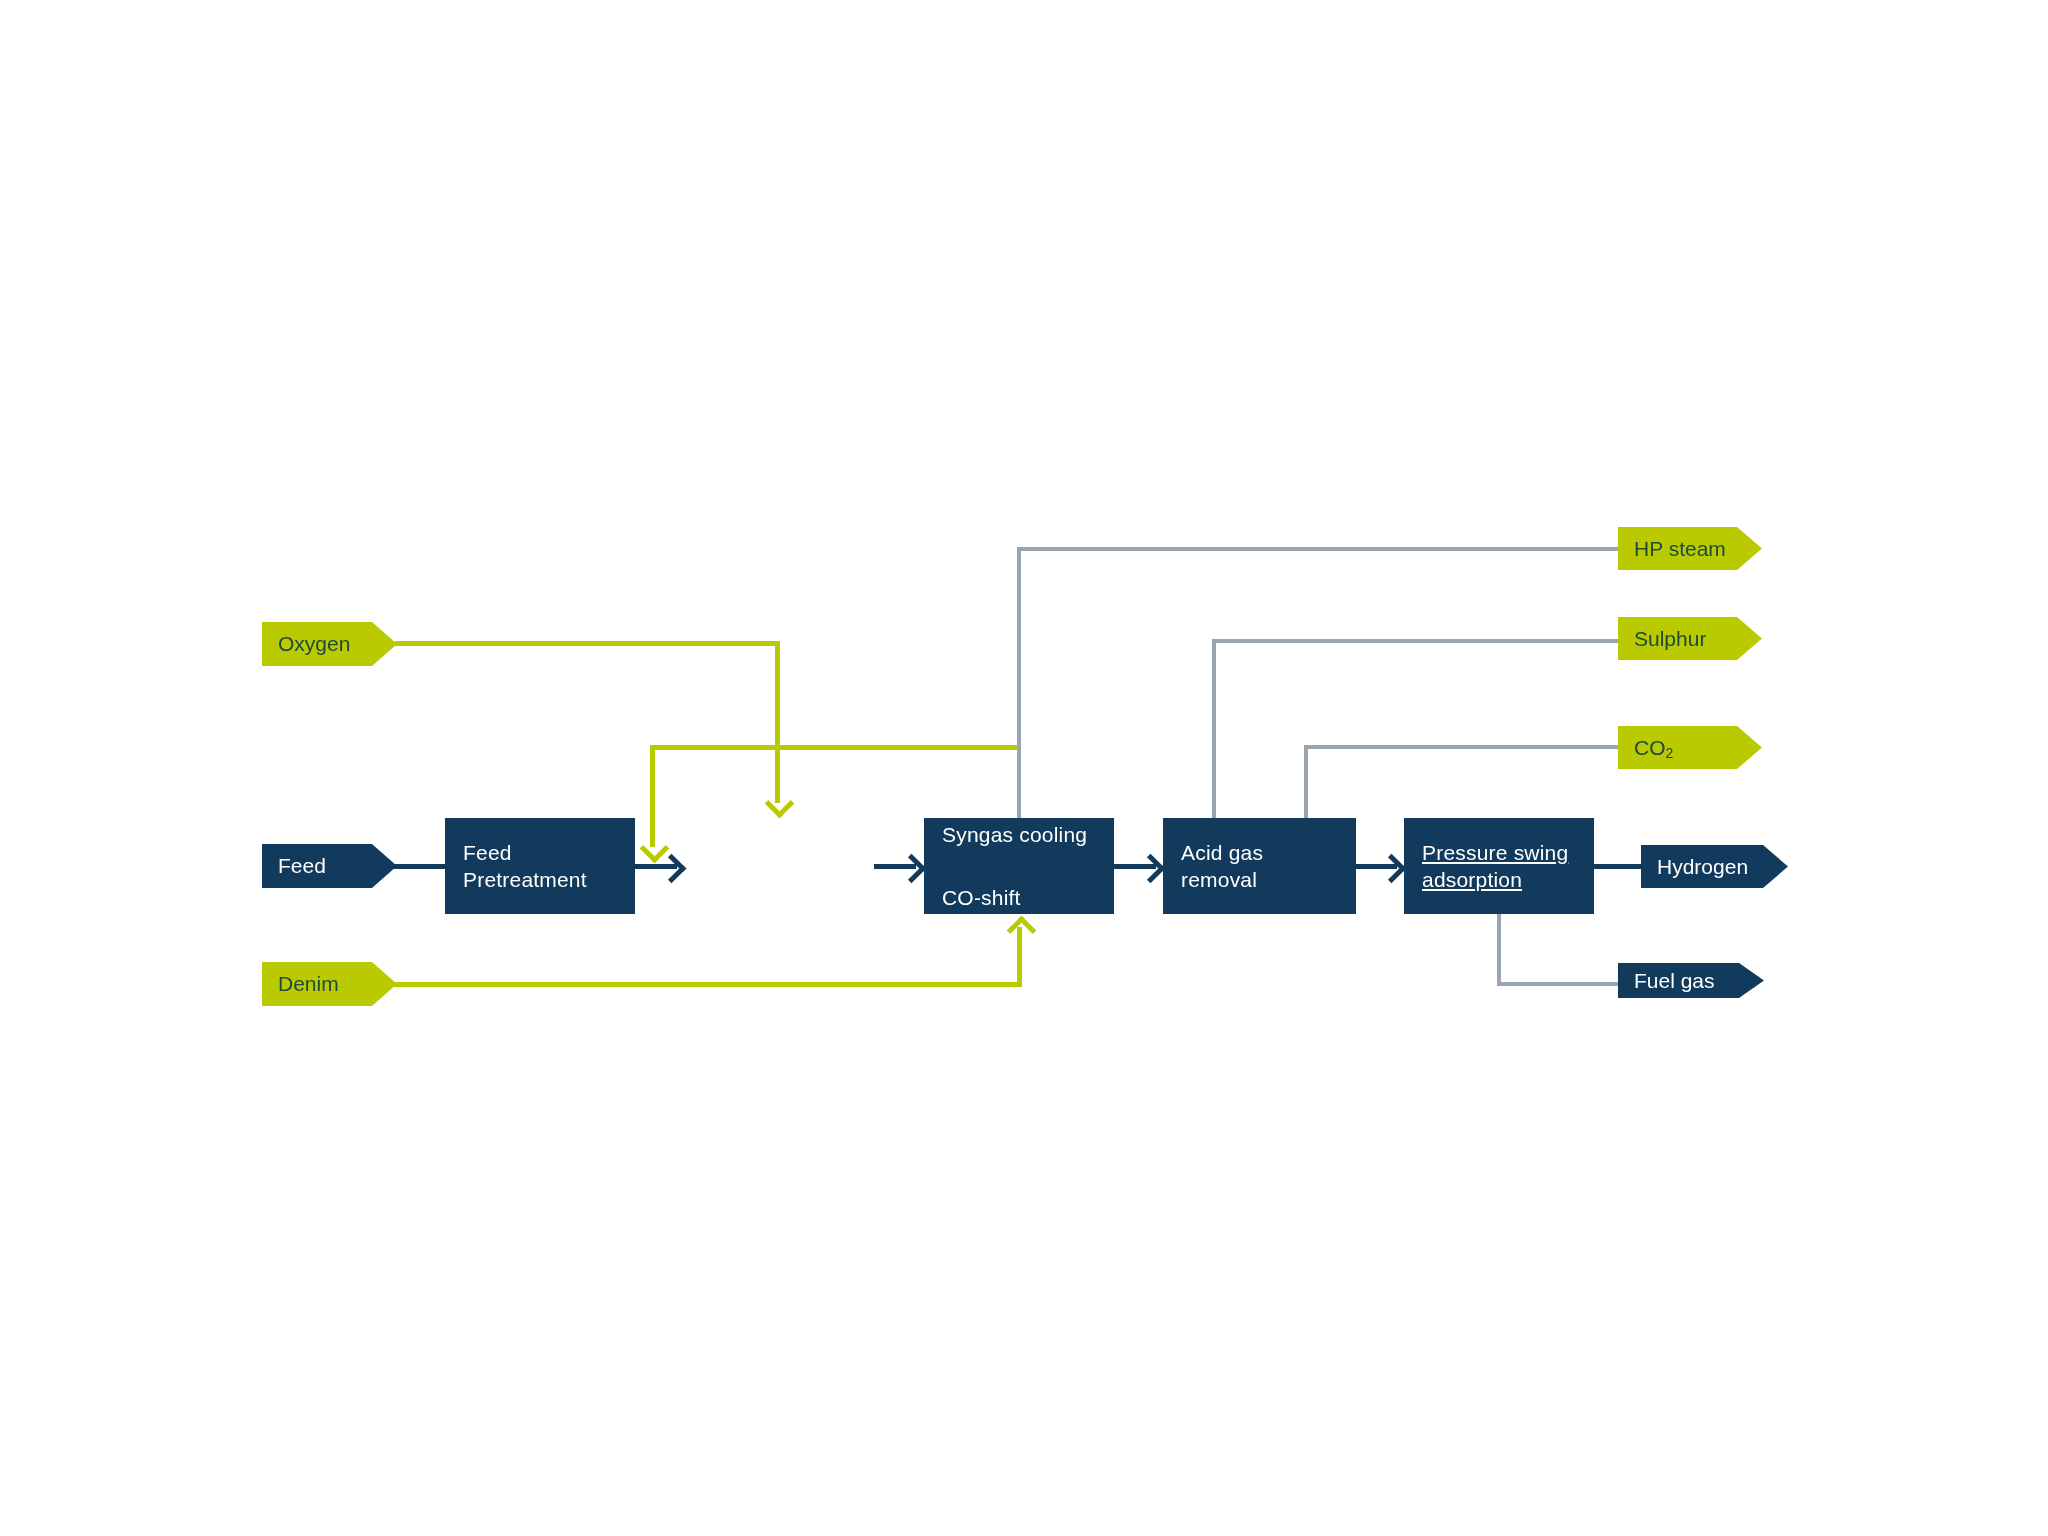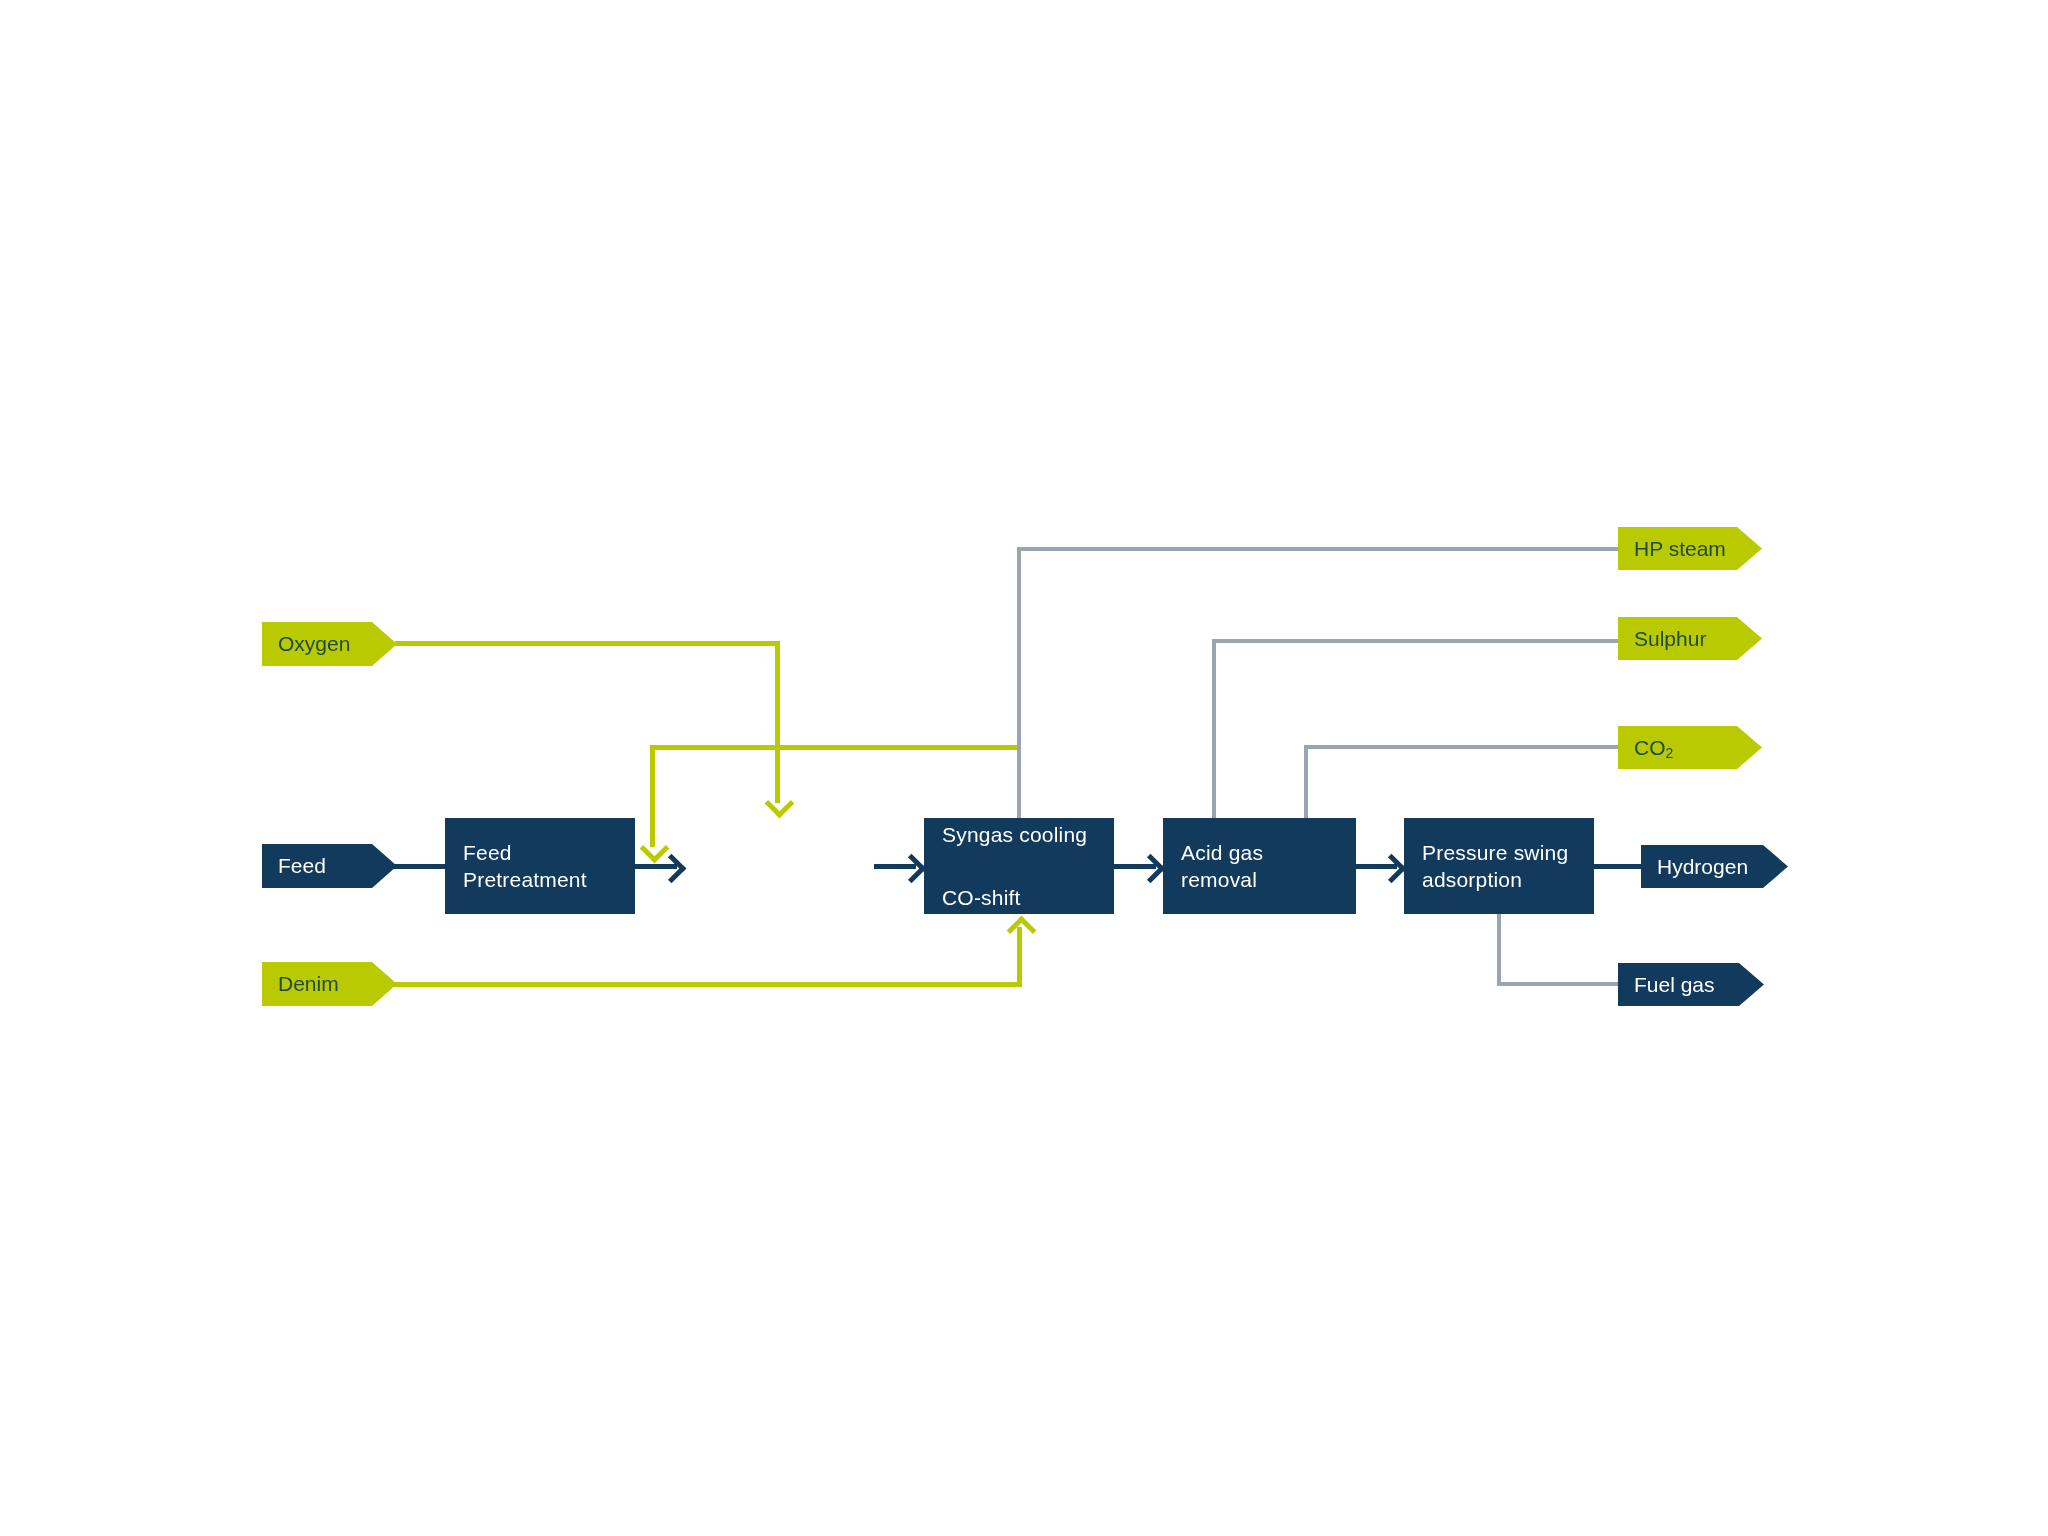--- a/index.html
+++ b/index.html
@@ -90,35 +90,35 @@
     <span>Pretreatment</span>
   </div>
   <div class="box" style="left:924px;gap:36px;">
     <span>Syngas cooling</span>
     <span>CO-shift</span>
   </div>
   <div class="box" style="left:1163px;width:193px;">
     <span>Acid gas</span>
     <span>removal</span>
   </div>
-  <div class="box" style="left:1404px;">
+  <div class="box" style="left:1404px;text-decoration:underline;">
     <span>Pressure swing</span>
     <span>adsorption</span>
   </div>
 
   <div class="pent lime" style="left:1618px;top:527px;width:144px;height:43px;">
     <span>HP steam</span>
   </div>
   <div class="pent lime" style="left:1618px;top:617px;width:144px;height:43px;">
     <span>Sulphur</span>
   </div>
   <div class="pent lime" style="left:1618px;top:726px;width:144px;height:43px;">
     <span>CO</span>
       <span class="sub">2</span>
   </div>
   <div class="pent navy" style="left:1641px;top:845px;width:147px;height:43px;">
     <span>Hydrogen</span>
   </div>
-  <div class="pent navy" style="left:1618px;top:963px;width:146px;height:43px;">
+  <div class="pent navy" style="left:1618px;top:963px;width:146px;height:35px;">
     <span>Fuel gas</span>
   </div>
 
 </div>
 
 </body></html>

